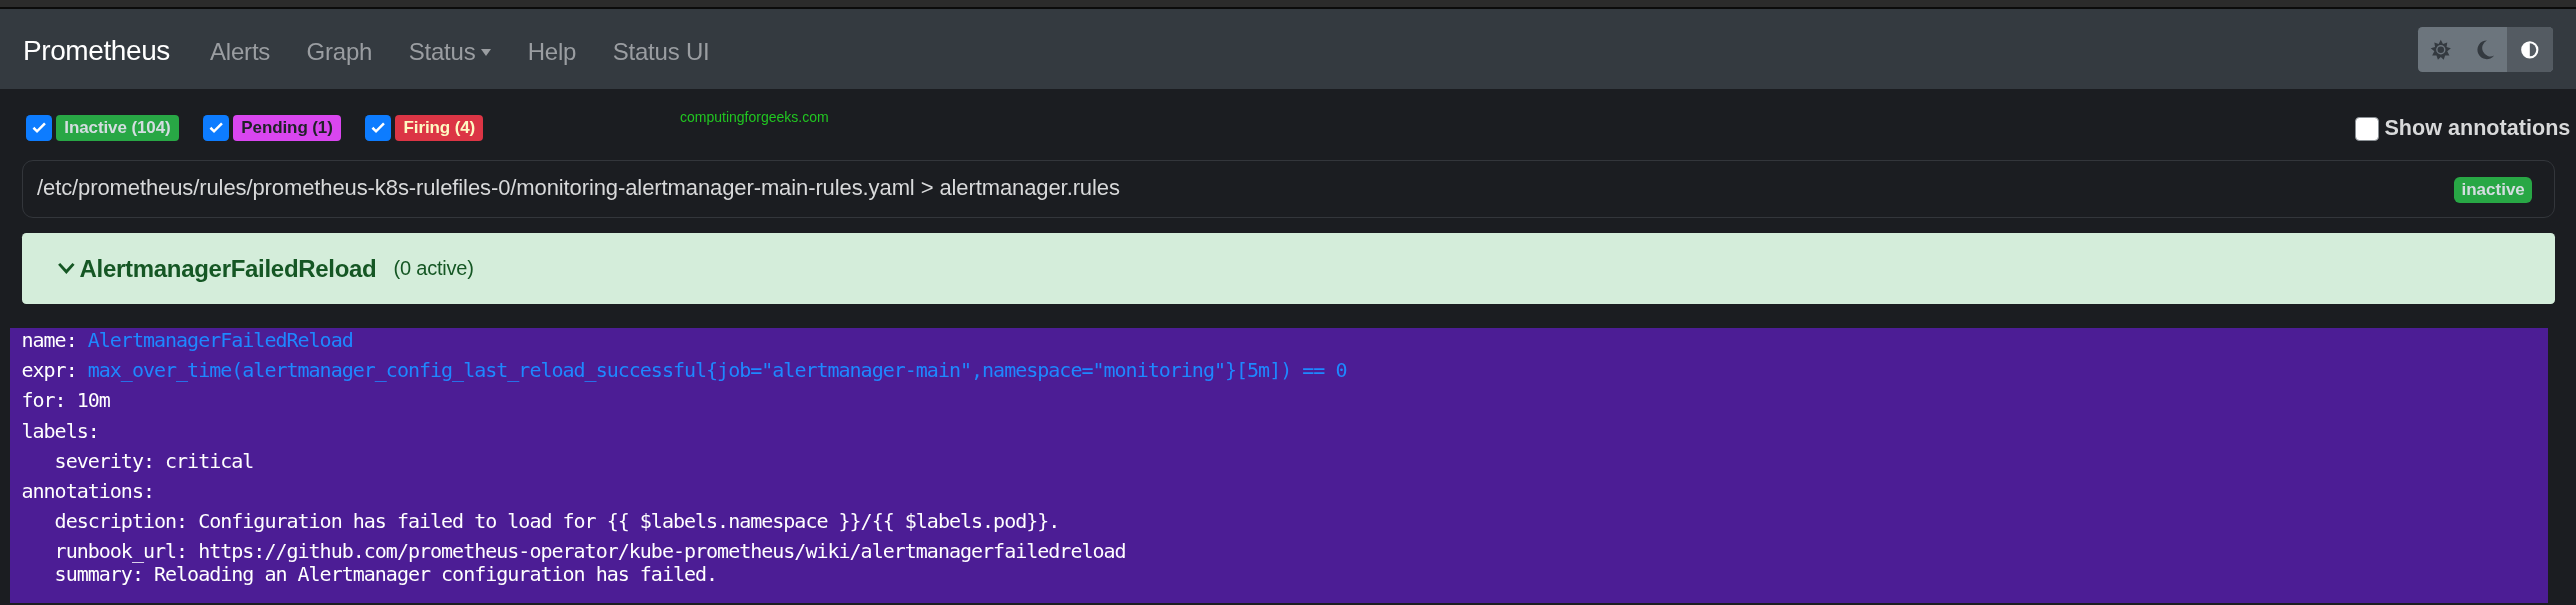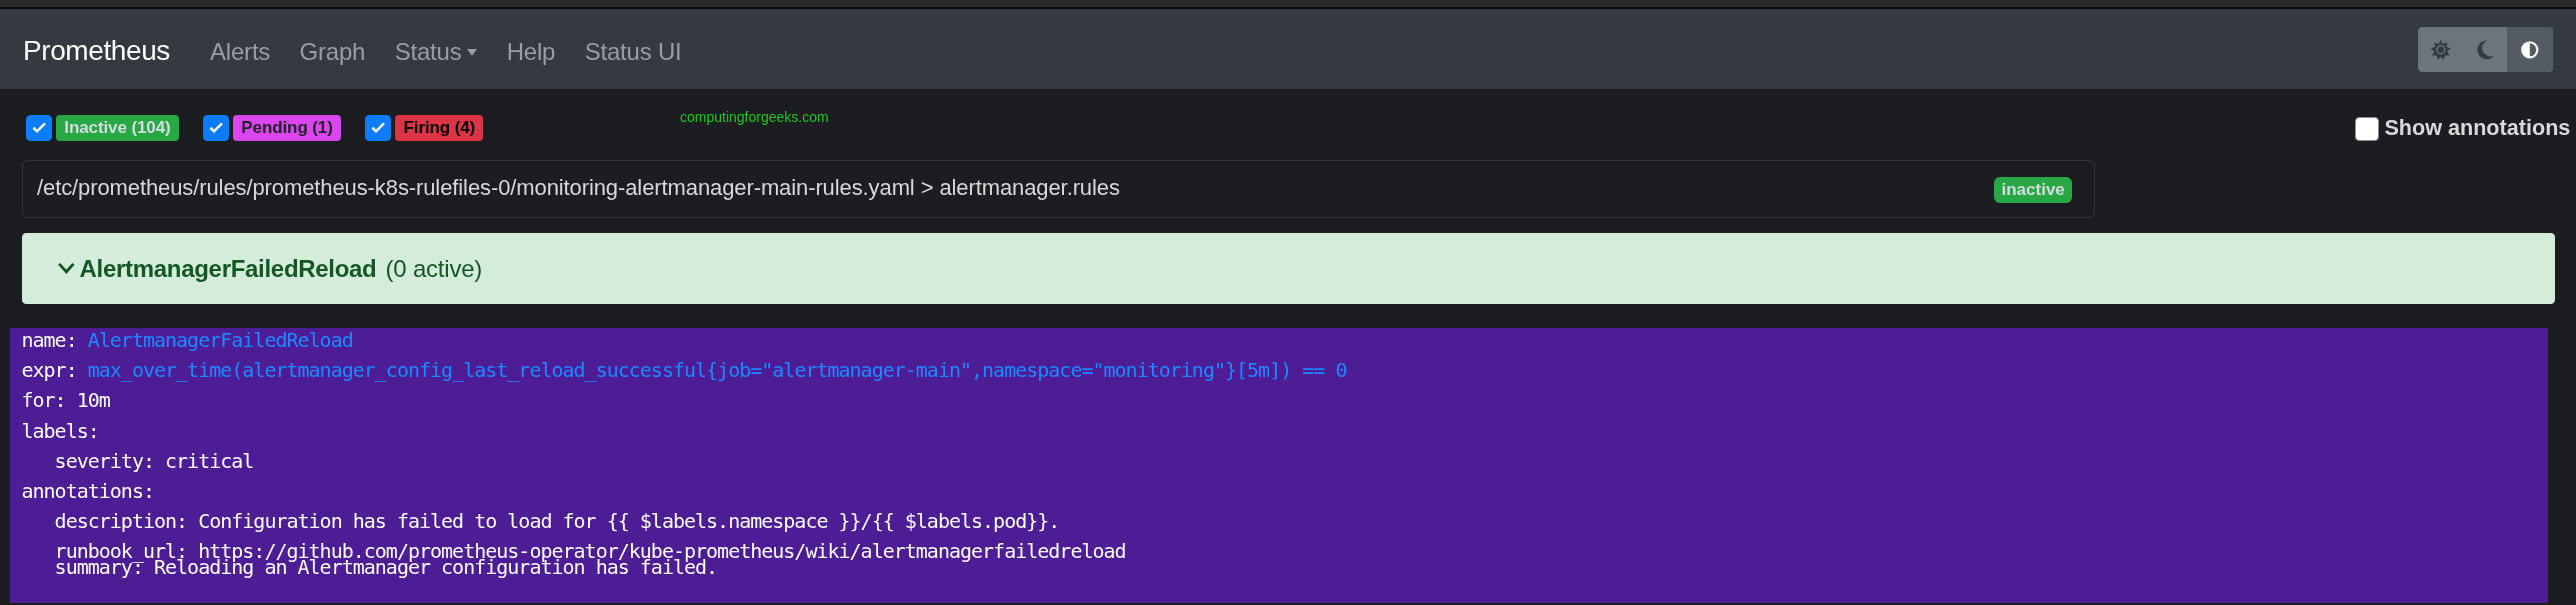--- a/index.html
+++ b/index.html
@@ -13,21 +13,21 @@
   .top-line { position: absolute; left: 0; top: 7.2px; width: 2576px; height: 1.4px; background: #0b0b0b; }
 
   .navbar {
     position: absolute; left: 0; top: 8.6px; width: 2576px; height: 80px;
     background: #343a40;
   }
   .brand {
     position: absolute; left: 23px; top: 26px;
     font-size: 28px; color: #ffffff; letter-spacing: -0.4px;
   }
-  .nav-links { position: absolute; left: 210px; top: 29px; display: flex; gap: 5px; }
+  .nav-links { position: absolute; left: 210px; top: 29px; display: flex; gap: 12px; }
   .nav-link {
     font-size: 24px; color: #9a9da1; margin-right: 24.4px; display: flex; align-items: center;
     letter-spacing: -0.2px; cursor: pointer;
   }
   .caret {
     display: inline-block; width: 0; height: 0; margin-left: 5.8px; margin-top: 1.4px;
     border-left: 5.8px solid transparent; border-right: 5.8px solid transparent;
     border-top: 7.2px solid #9a9da1;
   }
   .theme-group {
@@ -42,51 +42,51 @@
   .cbox {
     width: 26px; height: 26px; border-radius: 4.3px; background: #0d7cff;
     display: flex; align-items: center; justify-content: center; margin-right: 4.3px;
   }
   .badge {
     height: 26px; padding: 0 8px; border-radius: 4px; font-size: 17px; font-weight: bold;
     display: flex; align-items: center; letter-spacing: -0.1px;
   }
   .badge.green { background: #28a745; color: #d4dde0; }
   .badge.yellow { background: #d946ef; color: #1f2227; }
-  .badge.red { background: #dc3545; color: #000000; }
+  .badge.red { background: #dc3545; color: #fef9c3; }
   .watermark {
     position: absolute; left: 680px; top: 109px; font-size: 14px; color: #21c521;
   }
   .show-ann {
     position: absolute; left: 2355px; top: 115px; display: flex; align-items: flex-end; cursor: pointer; font-weight: bold;
   }
   .show-ann .plain-box {
     width: 24.4px; height: 24.4px; border-radius: 4.3px; background: #ffffff; border: 1.4px solid #8a8f94; margin-right: 5px;
   }
   .show-ann span { font-size: 21.6px; color: #d8d9da; }
 
   .group-header {
-    position: absolute; left: 21.6px; top: 160px; width: 2073px; height: 58px;
-    border: 1.4px solid #33363b; border-radius: 6px; background: #1b1d21;
+    position: absolute; left: 21.6px; top: 160px; width: 2533px; height: 58px;
+    border: 1.4px solid #33363b; border-radius: 11px; background: #1b1d21;
   }
   .group-path {
     position: absolute; left: 14.4px; top: 14.4px; font-size: 22px; color: #d8d9da; letter-spacing: -0.1px;
   }
   .group-badge {
     position: absolute; right: 21.6px; top: 16px; height: 26px; padding: 0 7.2px; border-radius: 5.8px;
     background: #28a745; color: #d4dde0; font-size: 17px; font-weight: bold; display: flex; align-items: center;
   }
 
   .rule-header {
     position: absolute; left: 21.6px; top: 233px; width: 2533px; height: 71px;
     background: #d4edda; border-radius: 4.3px; cursor: pointer;
   }
   .rule-title { position: absolute; left: 35px; top: 21.6px; display: flex; align-items: center; }
   .rule-title .name { font-size: 24px; font-weight: bold; color: #155724; margin-left: 4.3px; letter-spacing: -0.3px; }
-  .rule-title .count { font-size: 24px; color: #155724; margin-left: 9px; letter-spacing: -0.2px; }
+  .rule-title .count { font-size: 20px; color: #155724; margin-left: 17px; letter-spacing: -0.2px; }
 
   .yaml-box {
     position: absolute; left: 10px; top: 328px; width: 2538px; height: 275px;
     background: #4c1d95;
   }
   .yaml-line {
     position: absolute; left: 11.5px; font-family: "DejaVu Sans Mono", "Liberation Mono", monospace;
     font-size: 20px; color: #ffffff; white-space: pre; letter-spacing: -1px;
   }
   .yaml-line .val { color: #1e88ff; }
@@ -182,15 +182,15 @@
 
 <div class="yaml-box">
   <div class="yaml-line" style="top:0px"><span>name: </span><a class="val">AlertmanagerFailedReload</a></div>
   <div class="yaml-line" style="top:30px"><span>expr: </span><a class="val">max_over_time(alertmanager_config_last_reload_successful{job="alertmanager-main",namespace="monitoring"}[5m]) == 0</a></div>
   <div class="yaml-line" style="top:60px">for: 10m</div>
   <div class="yaml-line" style="top:91px">labels:</div>
   <div class="yaml-line" style="top:121px">   severity: critical</div>
   <div class="yaml-line" style="top:151px">annotations:</div>
   <div class="yaml-line" style="top:181px">   description: Configuration has failed to load for {{ $labels.namespace }}/{{ $labels.pod}}.</div>
   <div class="yaml-line" style="top:211px">   runbook_url: https://github.com/prometheus-operator/kube-prometheus/wiki/alertmanagerfailedreload</div>
-  <div class="yaml-line" style="top:227px">   summary: Reloading an Alertmanager configuration has failed.</div>
+  <div class="yaml-line" style="top:234px">   summary: Reloading an Alertmanager configuration has failed.</div>
 </div>
 
 
 </body></html>

